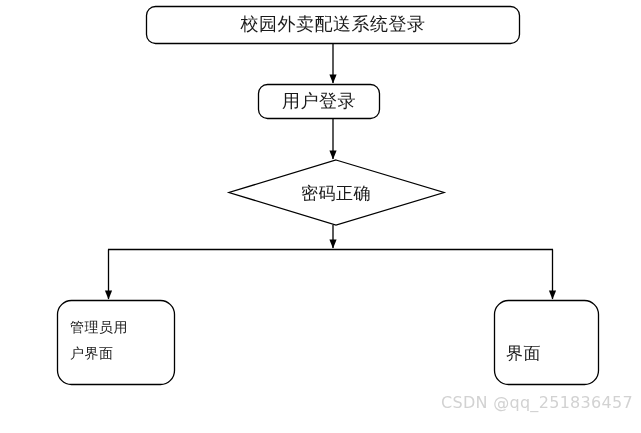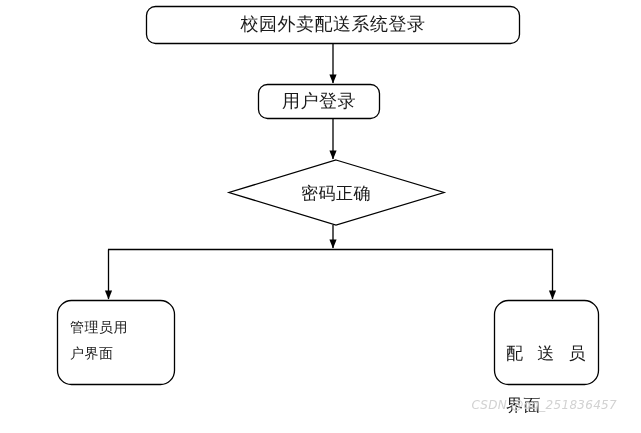--- a/index.html
+++ b/index.html
@@ -72,29 +72,28 @@
     font-size: 17px;
     line-height: 26px;
   }
   #label-courier .line2 {
     text-align: left;
     text-align-last: left;
     font-family: Liberation Serif, serif;
   }
   #watermark {
     position: absolute;
-    right: 24px;
+    right: 8px;
     bottom: 9px;
     color: #d2d2d2;
     font-family: "DejaVu Sans", "Liberation Sans", sans-serif;
-    font-size: 12px;
+    font-size: 16px;
     letter-spacing: 0.3px;
     white-space: nowrap;
     pointer-events: none;
-    font-style: italic;
   }
 </style>
 </head>
 <body>
 
 <div id="canvas">
 
   <svg id="flow-svg" viewBox="0 0 641 433">
     <defs>
       <marker id="arrowhead" markerWidth="10" markerHeight="10" refX="8.6" refY="3.6" orient="auto" markerUnits="userSpaceOnUse">
@@ -128,19 +127,18 @@
   <div class="node-label" id="label-root">校园外卖配送系统登录</div>
 
   <div class="node-label" id="label-login">用户登录</div>
 
   <div class="node-label" id="label-decision">密码正确</div>
 
   <div class="node-label" id="label-admin">管理员用
 户界面</div>
 
   <div class="node-label" id="label-courier">
-    <div class="line1">配送员</div>
     <div class="line2">界面</div>
   </div>
 
   <div id="watermark">CSDN @qq_251836457</div>
 
 </div>
 
 </body></html>

